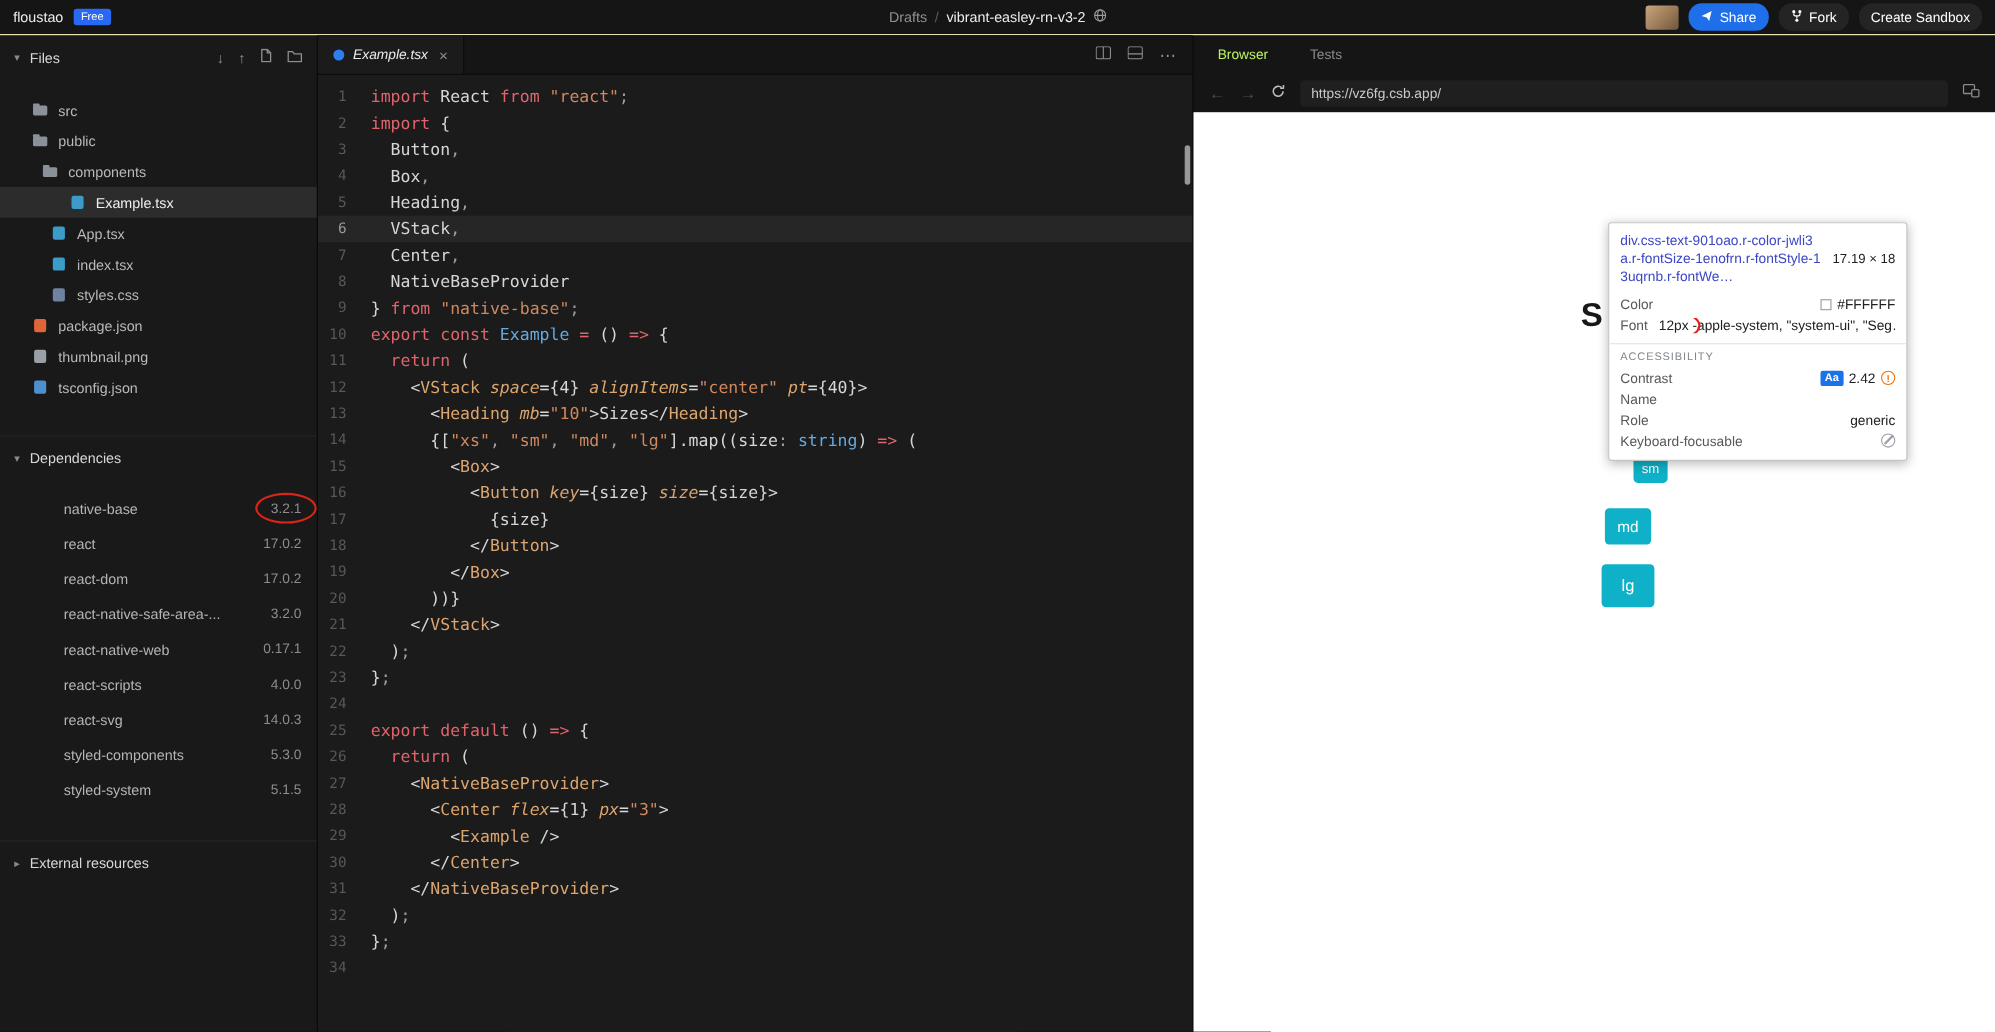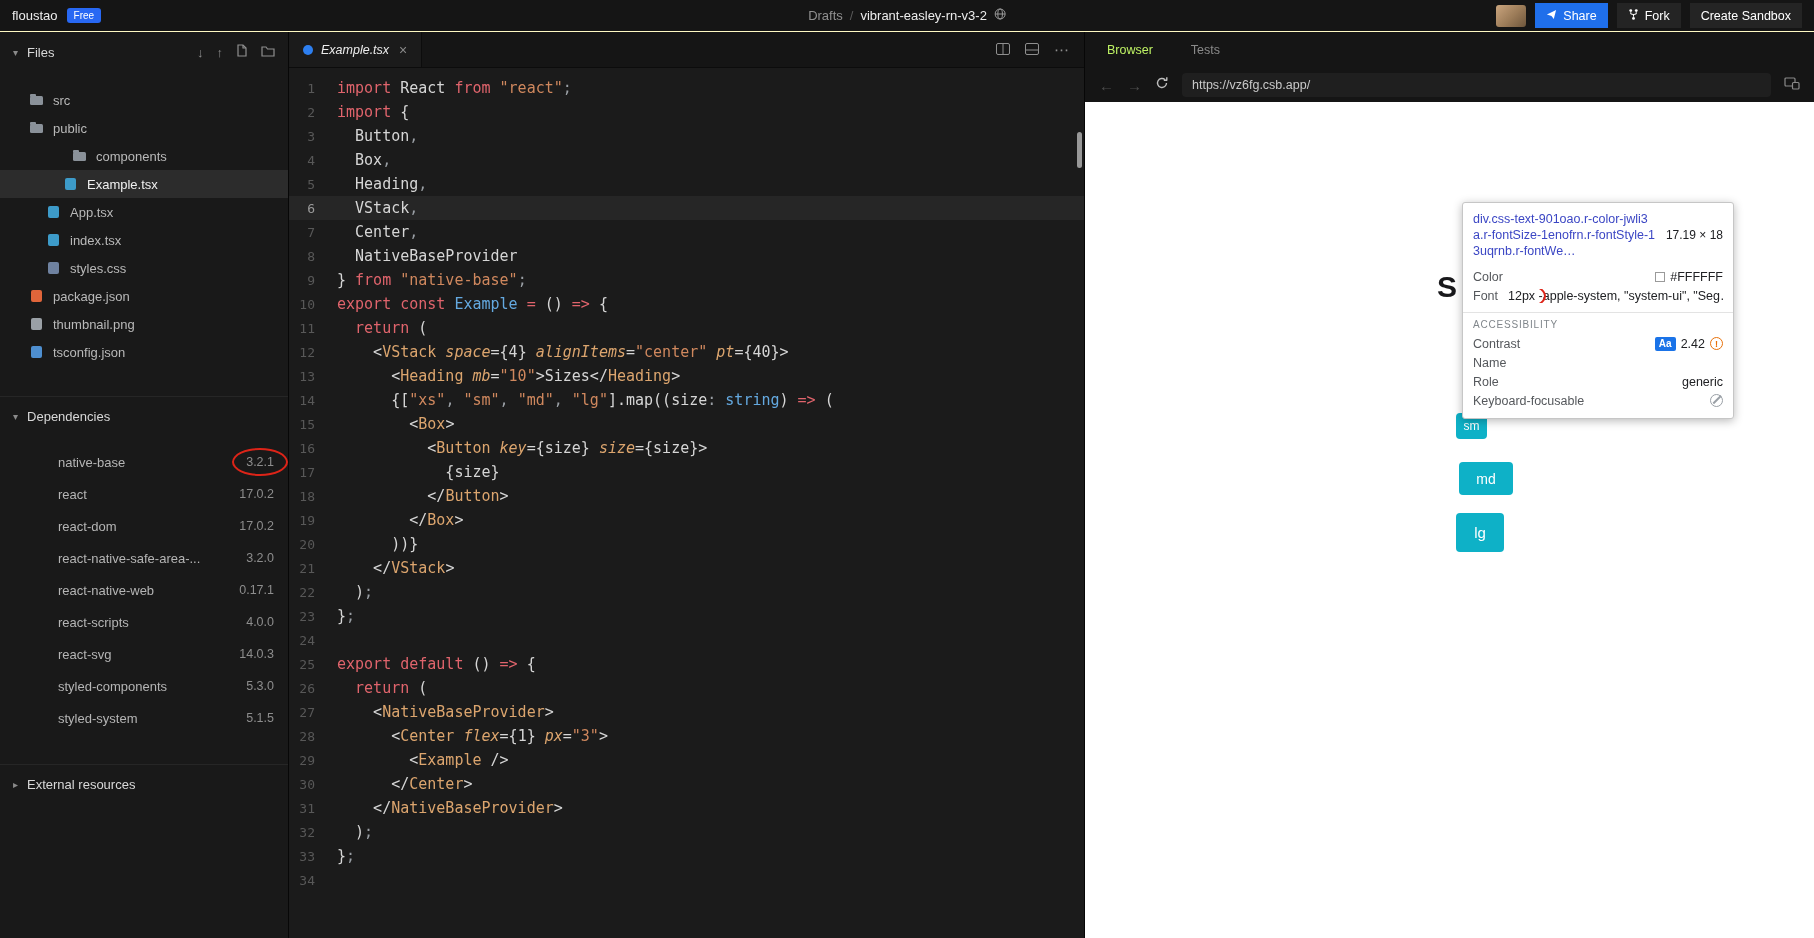--- a/index.html
+++ b/index.html
@@ -12,21 +12,21 @@
             background:#151515; border-bottom:1px solid #fef9c3; padding:0 12px; }
   .tb-left { display:flex; align-items:center; gap:9px; }
   .logo { color:#ededed; font-size:13px; }
   .free-badge { background:#2868f3; color:#fff; font-size:10px; padding:2px 7px; border-radius:3px; }
   .tb-center { position:absolute; left:50%; top:0; height:100%; transform:translateX(-50%);
                display:flex; align-items:center; gap:7px; font-size:13px; white-space:nowrap; }
   .bc-parent { color:#909090; } .bc-sep { color:#5a5a5a; } .bc-name { color:#ececec; }
   .tb-right { margin-left:auto; display:flex; align-items:center; gap:9px; }
   .avatar { width:30px; height:22px; border-radius:3px;
             background:linear-gradient(135deg,#caa57e 0%,#9b7b58 55%,#6e563c 100%); }
-  .btn { height:25px; display:flex; align-items:center; gap:6px; padding:0 11px; border-radius:0;
+  .btn { height:25px; display:flex; align-items:center; gap:6px; padding:0 11px; border-radius:12px;
          font-size:12.5px; color:#fff; border:none; font-family:inherit; cursor:pointer; }
   .btn-share { background:#1f6feb; } .btn-dark { background:#242424; }
 
   
   .main { flex:1; display:flex; min-height:0; }
 
   
   .sidebar { width:289px; flex:0 0 289px; background:#191919; border-right:1px solid #070707;
              display:flex; flex-direction:column; overflow:hidden; }
   .panel-header { height:40px; flex:0 0 auto; display:flex; align-items:center; padding:0 13px;
@@ -108,22 +108,22 @@
                   padding:0 22px; font-size:12.5px; }
   .pt-browser { color:#bef264; cursor:pointer; } .pt-tests { color:#8a8a8a; cursor:pointer; }
   .url-bar { height:34px; flex:0 0 34px; display:flex; align-items:center; gap:13px; padding:0 14px; }
   .nav-arrow { color:#4d4d4d; font-size:15px; cursor:pointer; }
   .url-field { flex:1; height:24px; background:#1f1f1f; border:none; border-radius:4px;
                color:#c9c9c9; font-size:12.5px; padding:0 10px; font-family:inherit; outline:none; }
   .preview-body { flex:1; background:#fff; position:relative; overflow:hidden; }
   .rn-heading { position:absolute; left:352px; top:168px; font-size:30px; font-weight:700; color:#18181b; }
   .rn-btn { position:absolute; background:#0eb1c7; color:#fff; border:none; border-radius:4px;
             font-family:inherit; font-weight:500; display:flex; align-items:center; justify-content:center; cursor:pointer; }
-  .rn-sm { left:371px; top:311px; width:31px; height:26px; font-size:12px; }
-  .rn-md { left:374px; top:360px; width:54px; height:33px; font-size:14px; }
+  .rn-sm { left:400px; top:311px; width:31px; height:26px; font-size:12px; }
+  .rn-md { left:374px; top:360px; width:42px; height:33px; font-size:14px; }
   .rn-lg { left:371px; top:411px; width:48px; height:39px; font-size:15px; }
 
   
   .devtooltip { position:absolute; left:377px; top:100px; width:272px; background:#fff;
                 border:1px solid #c6c6c6; border-radius:3px; box-shadow:0 2px 10px rgba(0,0,0,.28);
                 padding:8px 10px; font-size:12.5px; color:#3c4043; }
   .dt-selector { position:relative; margin-bottom:8px; }
   .sel-text { display:block; color:#3b46c4; word-break:break-all; line-height:16px;
               font-size:12.5px; padding-right:66px; font-weight:500; }
   .sel-dims { position:absolute; right:0; top:17px; color:#202124; font-size:12px; }
@@ -219,21 +219,21 @@
 
       <div class="file-tree">
           <div class="file-row" style="padding-left: 29px;">
             <span class="ficon folder-icon"></span>
             <span class="file-label">src</span>
           </div>
           <div class="file-row" style="padding-left: 29px;">
             <span class="ficon folder-icon"></span>
             <span class="file-label">public</span>
           </div>
-          <div class="file-row" style="padding-left: 72px;">
+          <div class="file-row" style="padding-left: 38px;">
             <span class="ficon folder-icon"></span>
             <span class="file-label">components</span>
           </div>
           <div class="file-row selected" style="padding-left: 63px;">
             <span class="ficon tsx-file-icon"></span>
             <span class="file-label">Example.tsx</span>
           </div>
           <div class="file-row" style="padding-left: 46px;">
             <span class="ficon tsx-file-icon"></span>
             <span class="file-label">App.tsx</span>

